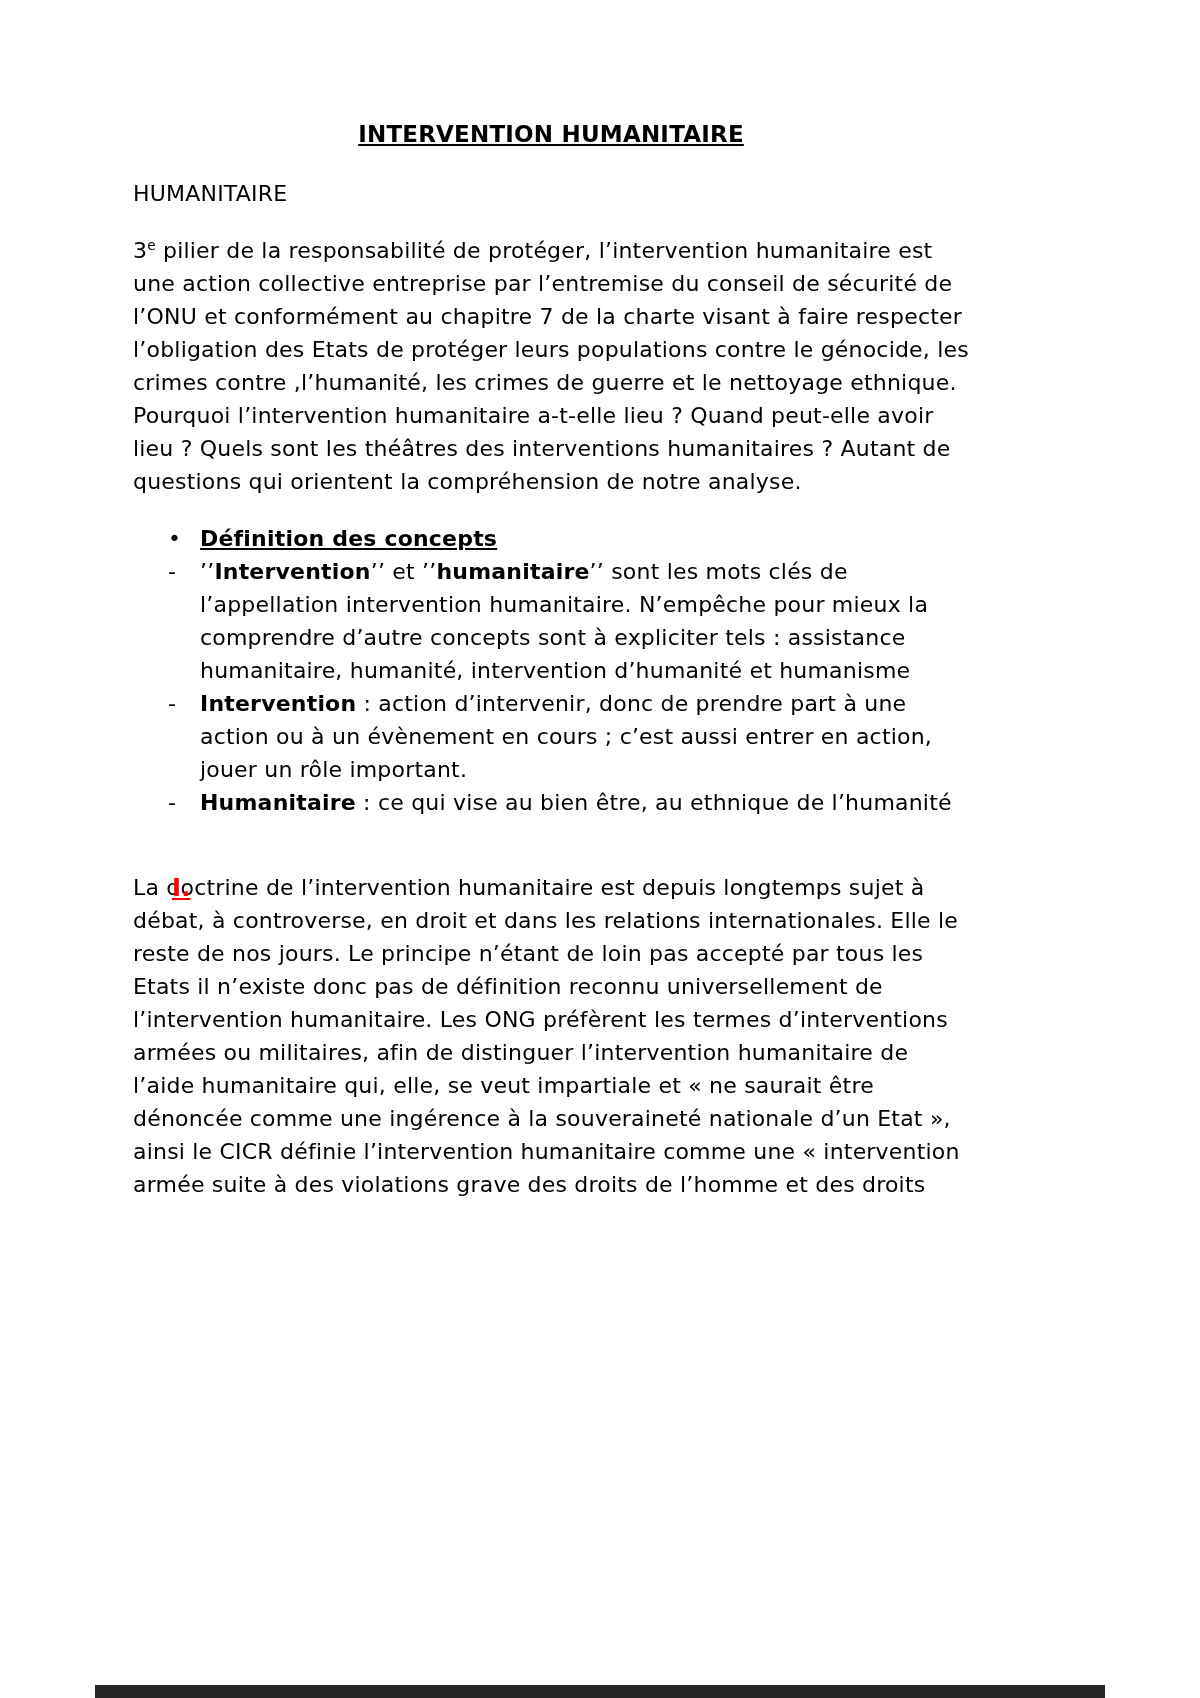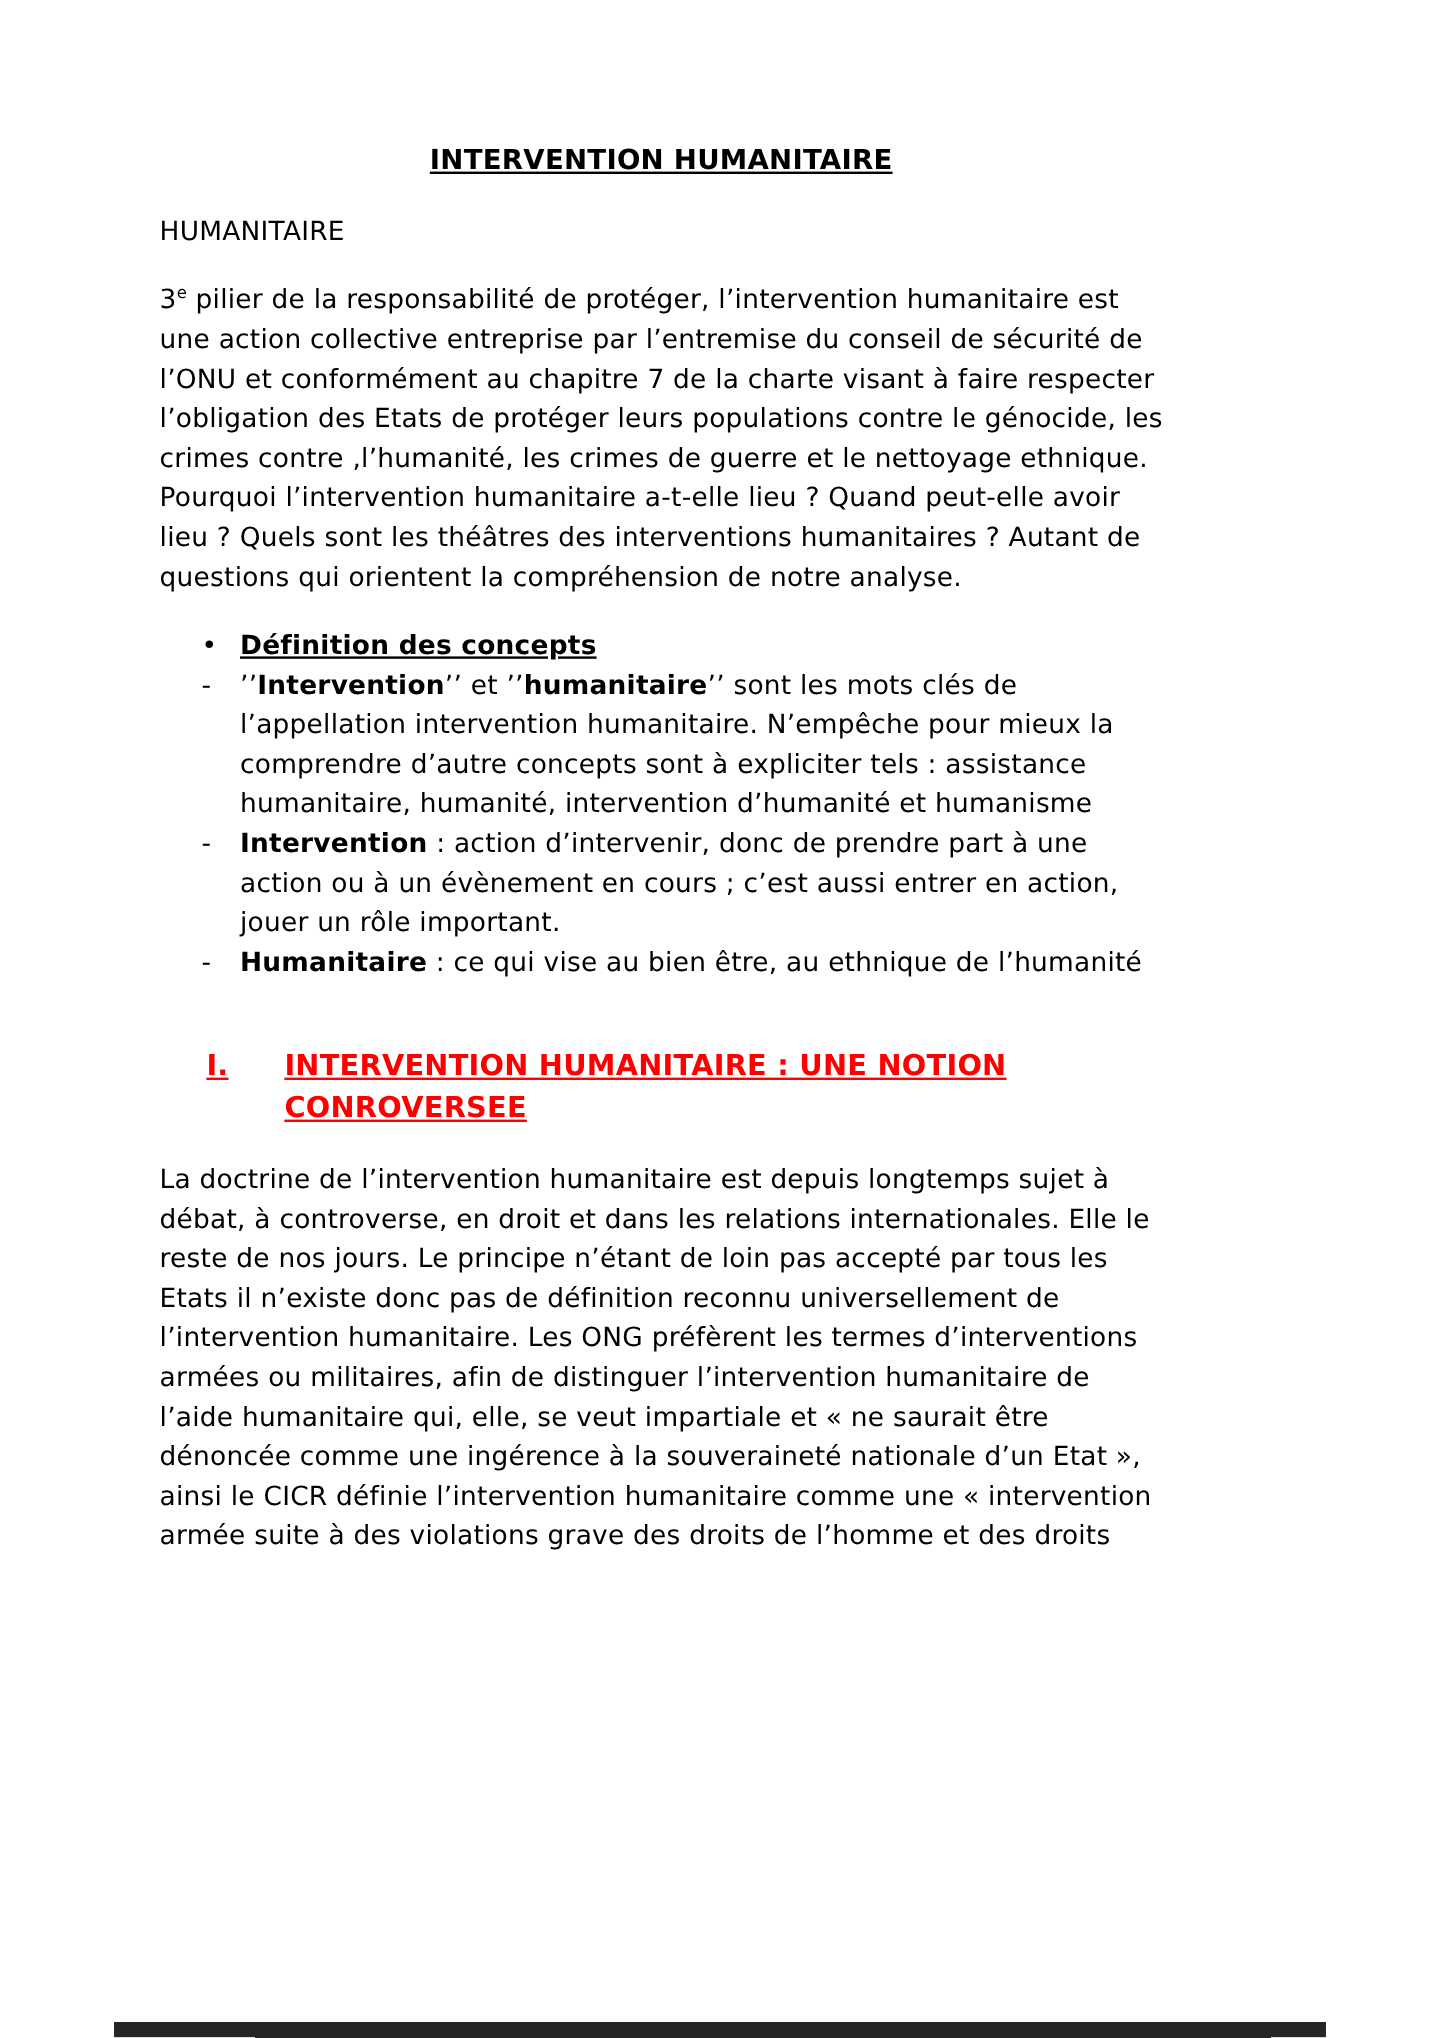--- a/index.html
+++ b/index.html
@@ -122,21 +122,20 @@
       </li>
 
       <li>
         <span class="marker">-</span><span class="bold">Humanitaire</span><span> : ce qui vise au bien être, au ethnique de l’humanité</span>
       </li>
 
     </ul>
 
     <h2 class="section-heading">
       <span class="num">I.</span>
-      <span class="txt">INTERVENTION HUMANITAIRE : UNE NOTION CONROVERSEE</span>
     </h2>
 
     <p class="body">La doctrine de l’intervention humanitaire est depuis longtemps sujet à débat, à controverse, en droit et dans les relations internationales. Elle le reste de nos jours. Le principe n’étant de loin pas accepté par tous les Etats il n’existe donc pas de définition reconnu universellement de l’intervention humanitaire. Les ONG préfèrent les termes d’interventions armées ou militaires, afin de distinguer l’intervention humanitaire de l’aide humanitaire qui, elle, se veut impartiale et « ne saurait être dénoncée comme une ingérence à la souveraineté nationale d’un  Etat », ainsi le CICR définie l’intervention humanitaire comme une « intervention armée suite à des violations grave des droits de l’homme et des droits</p>
 
   </div>
 
   <div class="page-sep"></div>
 </div>
 
 </body></html>

